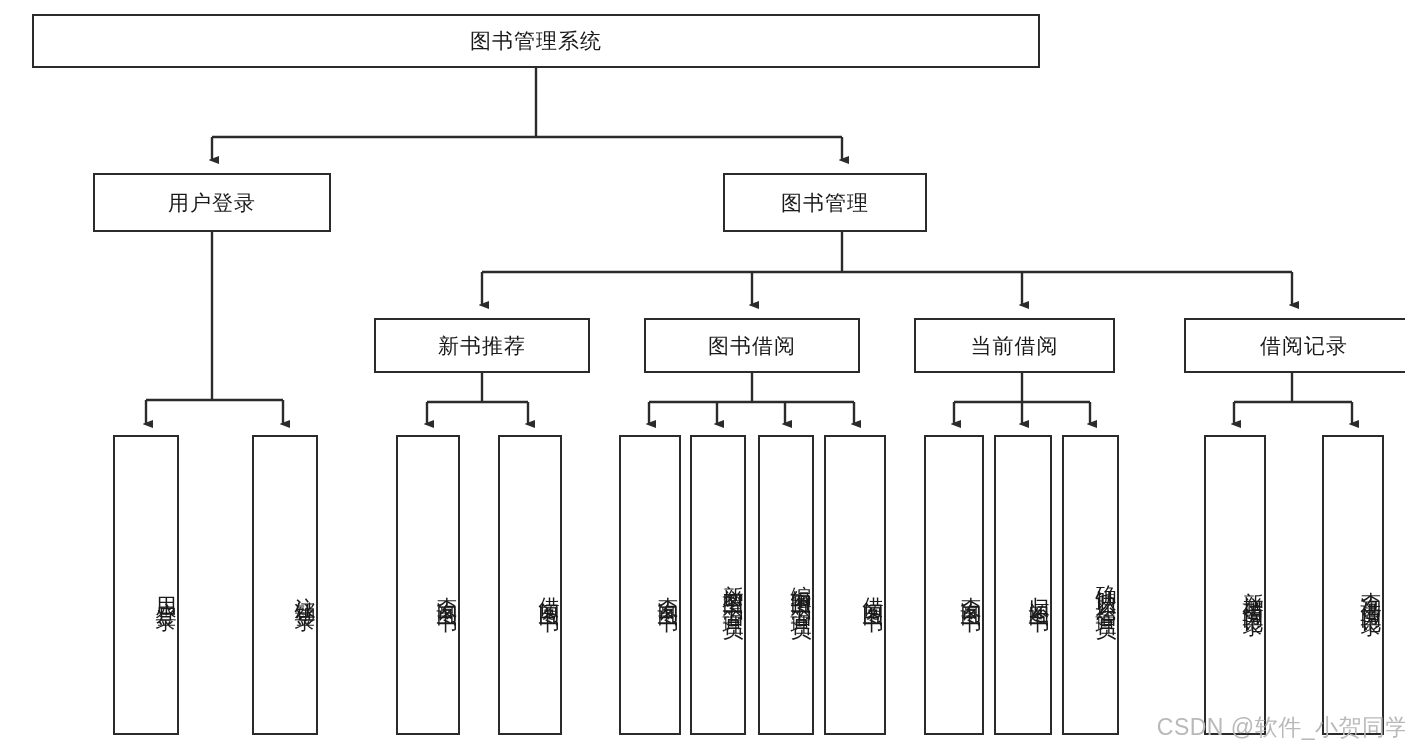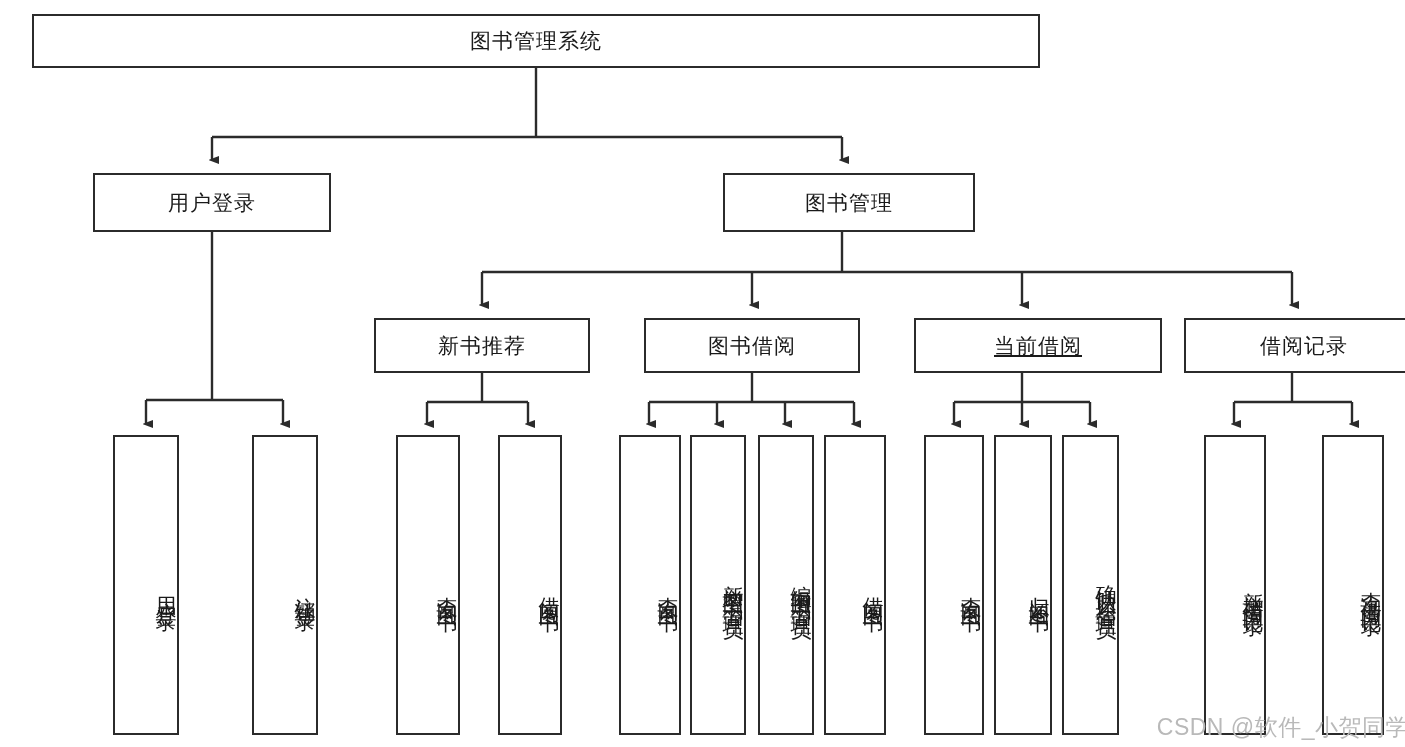--- a/index.html
+++ b/index.html
@@ -99,25 +99,25 @@
       <path d="M1280,373 L1280,402"></path>
       <path d="M1222,402 L1340,402"></path>
       <path d="M1222,402 L1222,424" marker-end="url(#arrow)"></path>
       <path d="M1340,402 L1340,424" marker-end="url(#arrow)"></path>
     </g>
   </svg>
 
   <div class="node node-h node-root" style="left:20px;top:14px;width:1008px;height:54px;">图书管理系统</div>
 
   <div class="node node-h" style="left:81px;top:173px;width:238px;height:59px;">用户登录</div>
-  <div class="node node-h" style="left:711px;top:173px;width:252px;height:59px;">图书管理</div>
+  <div class="node node-h" style="left:711px;top:173px;width:204px;height:59px;">图书管理</div>
 
   <div class="node node-h" style="left:632px;top:318px;width:216px;height:55px;">图书借阅</div>
   <div class="node node-h" style="left:362px;top:318px;width:216px;height:55px;">新书推荐</div>
-  <div class="node node-h" style="left:902px;top:318px;width:248px;height:55px;text-decoration:underline;">当前借阅</div>
+  <div class="node node-h" style="left:902px;top:318px;width:201px;height:55px;">当前借阅</div>
   <div class="node node-h" style="left:1172px;top:318px;width:240px;height:55px;">借阅记录</div>
 
   <div class="node node-v" style="left:101px;top:435px;width:66px;height:300px;">
     <span class="vtext">用户登录</span>
   </div>
   <div class="node node-v" style="left:240px;top:435px;width:66px;height:300px;">
     <span class="vtext">注销登录</span>
   </div>
 
   <div class="node node-v" style="left:384px;top:435px;width:64px;height:300px;">

